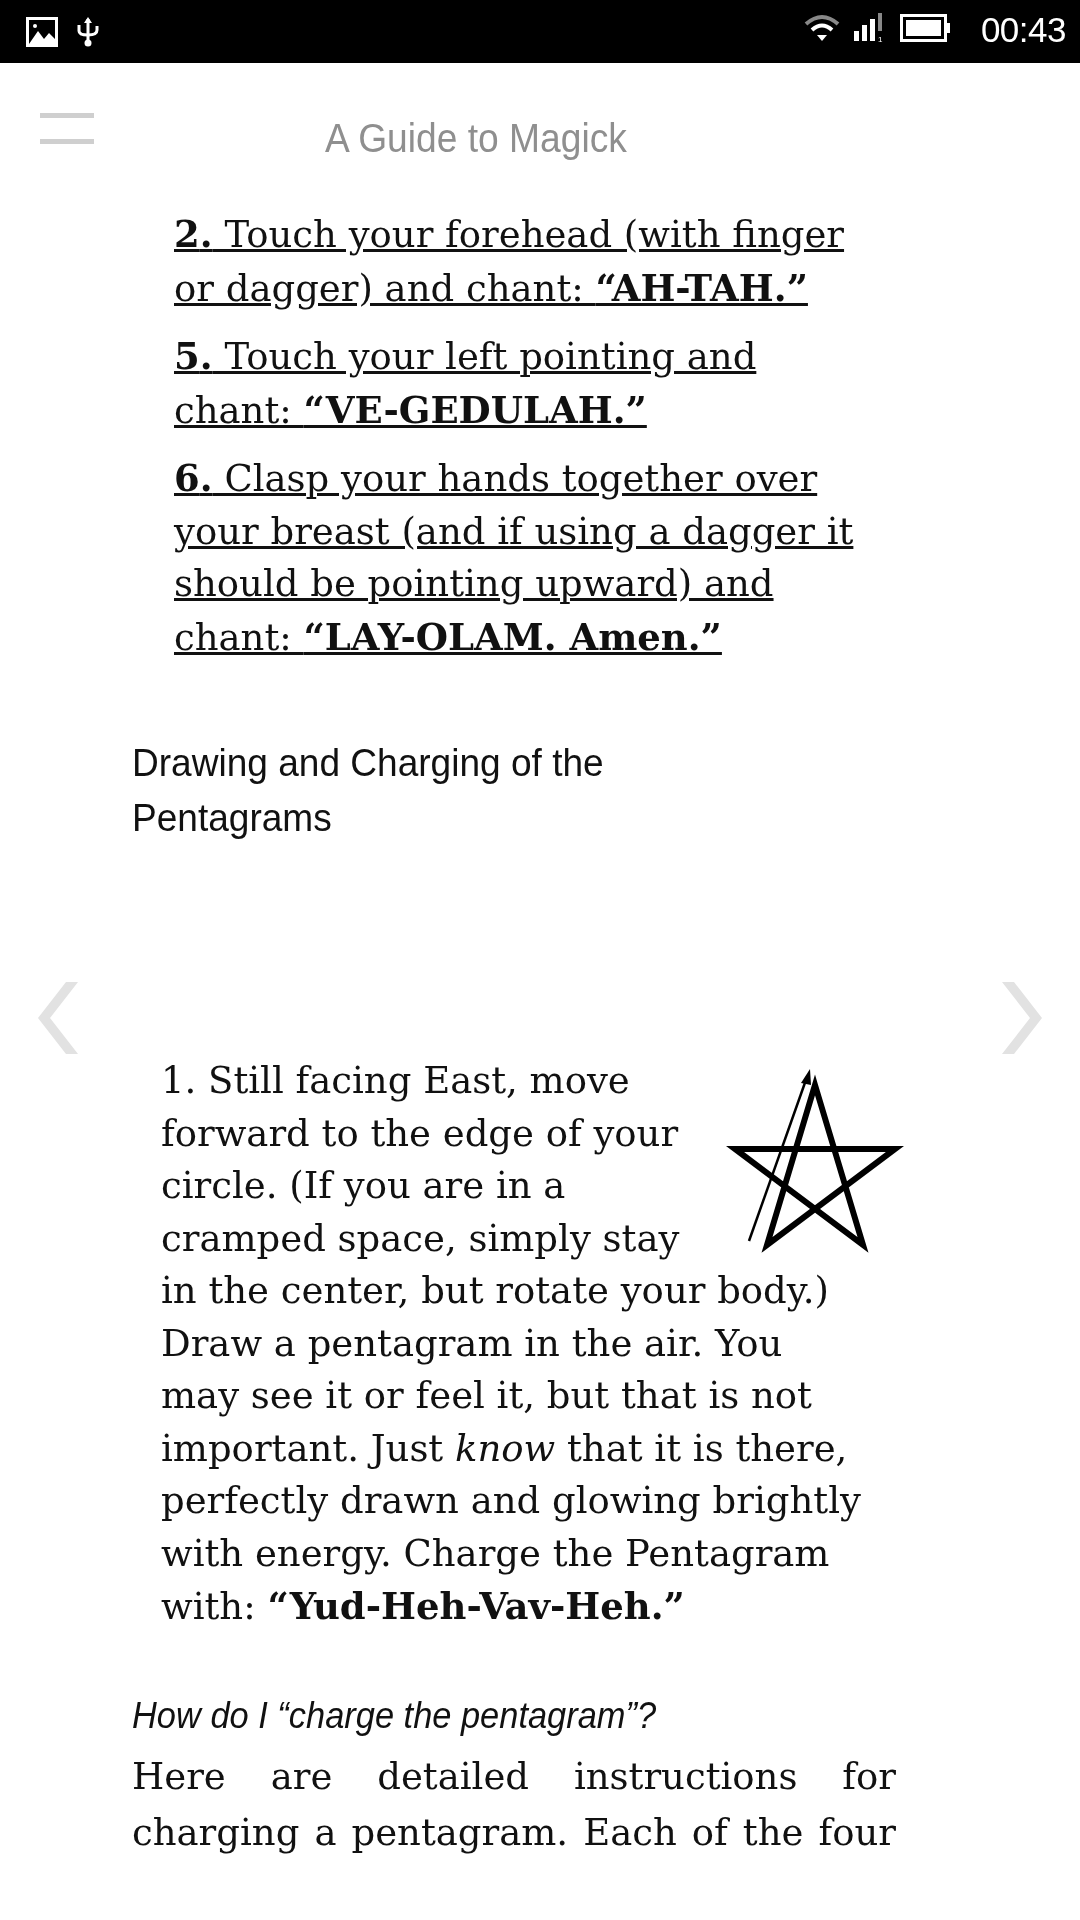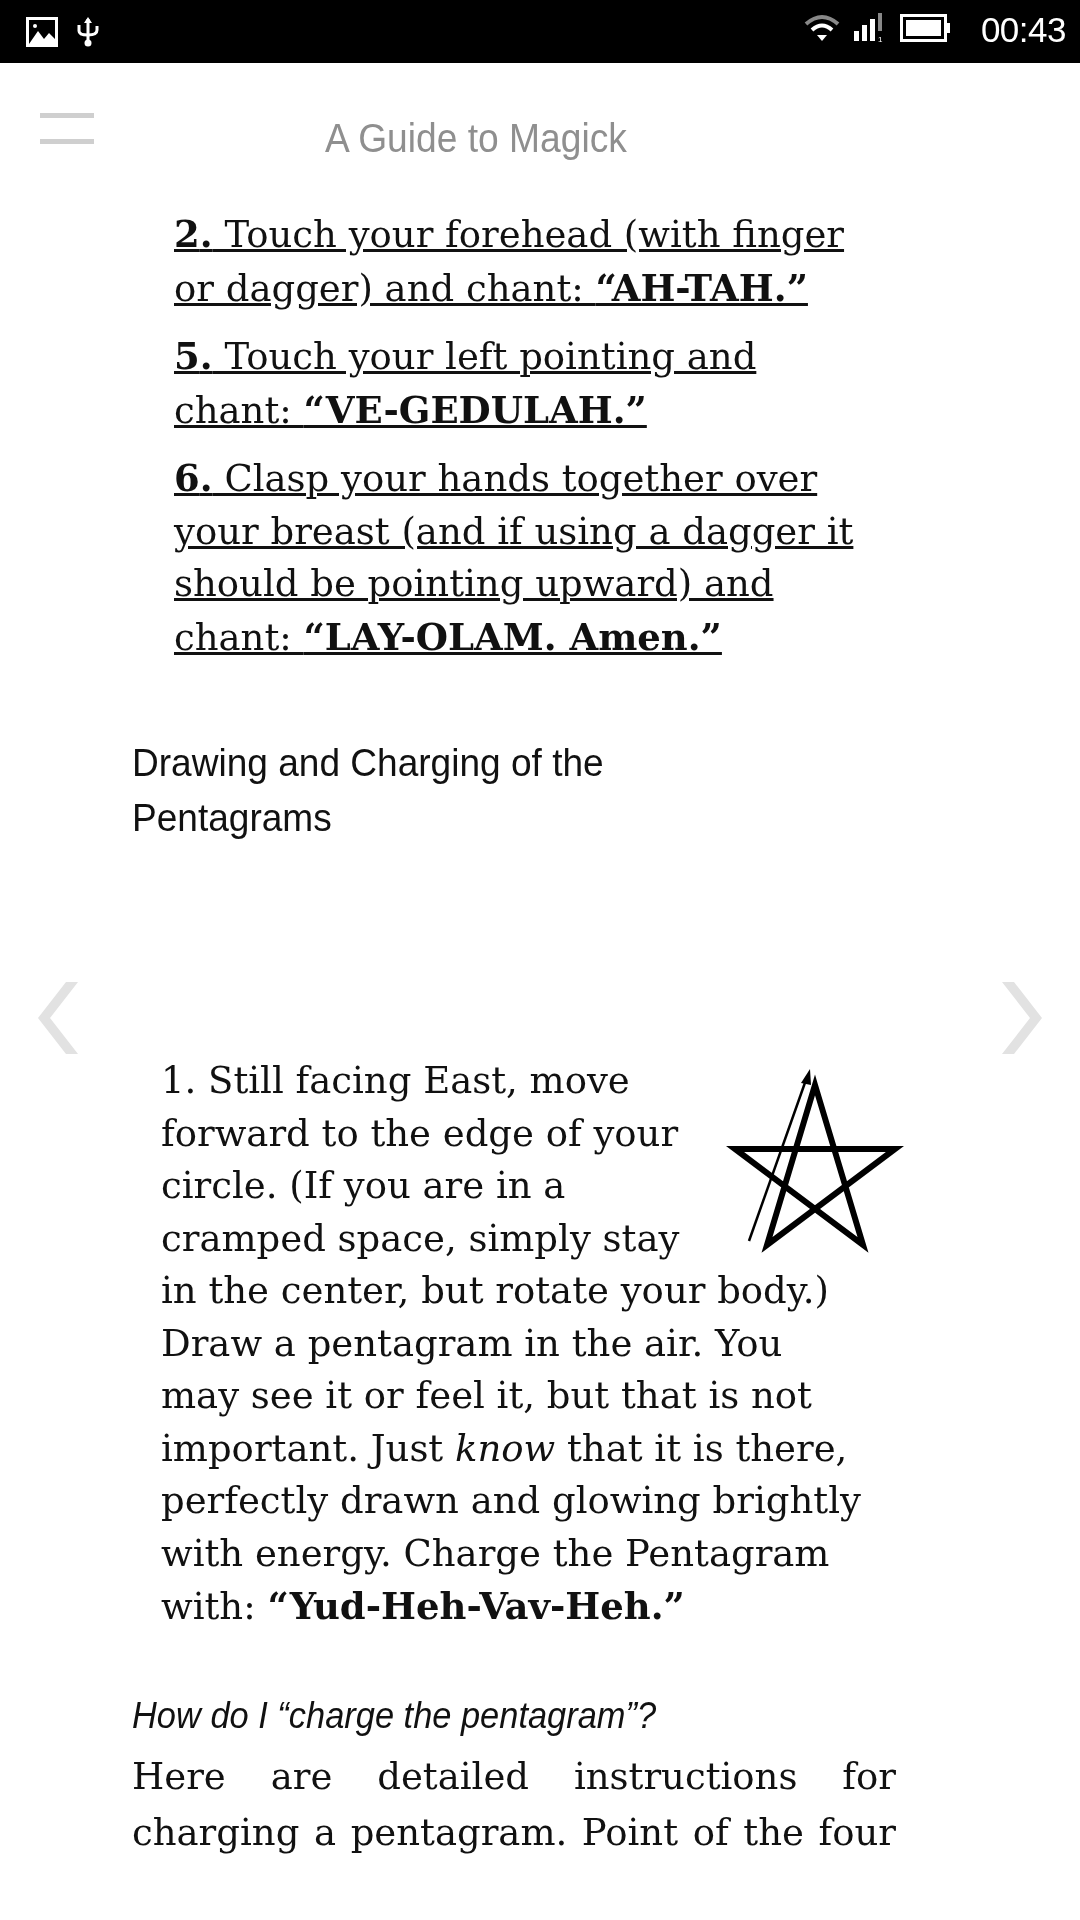--- a/index.html
+++ b/index.html
@@ -134,14 +134,14 @@
       <polygon points="89,14 80,28 90,30" fill="#000"></polygon>
     </svg>
   </div>
   <span>1. Still facing East, move forward to the edge of your circle. (If you are in a cramped space, simply stay in the center, but rotate your body.) Draw a pentagram in the air. You may see it or feel it, but that is not important. Just </span><i>know</i><span> that it is there, perfectly drawn and glowing brightly with energy. Charge the Pentagram with: </span><b>“Yud-Heh-Vav-Heh.”</b>
 </div>
 
 <div class="question">How do I “charge the pentagram”?</div>
 
 <div class="para">
   <span class="l">Here are detailed instructions for</span>
-  <span class="l">charging a pentagram. Point of the four</span>
+  <span class="l">charging a pentagram. Each of the four</span>
 </div>
 
 </body></html>

